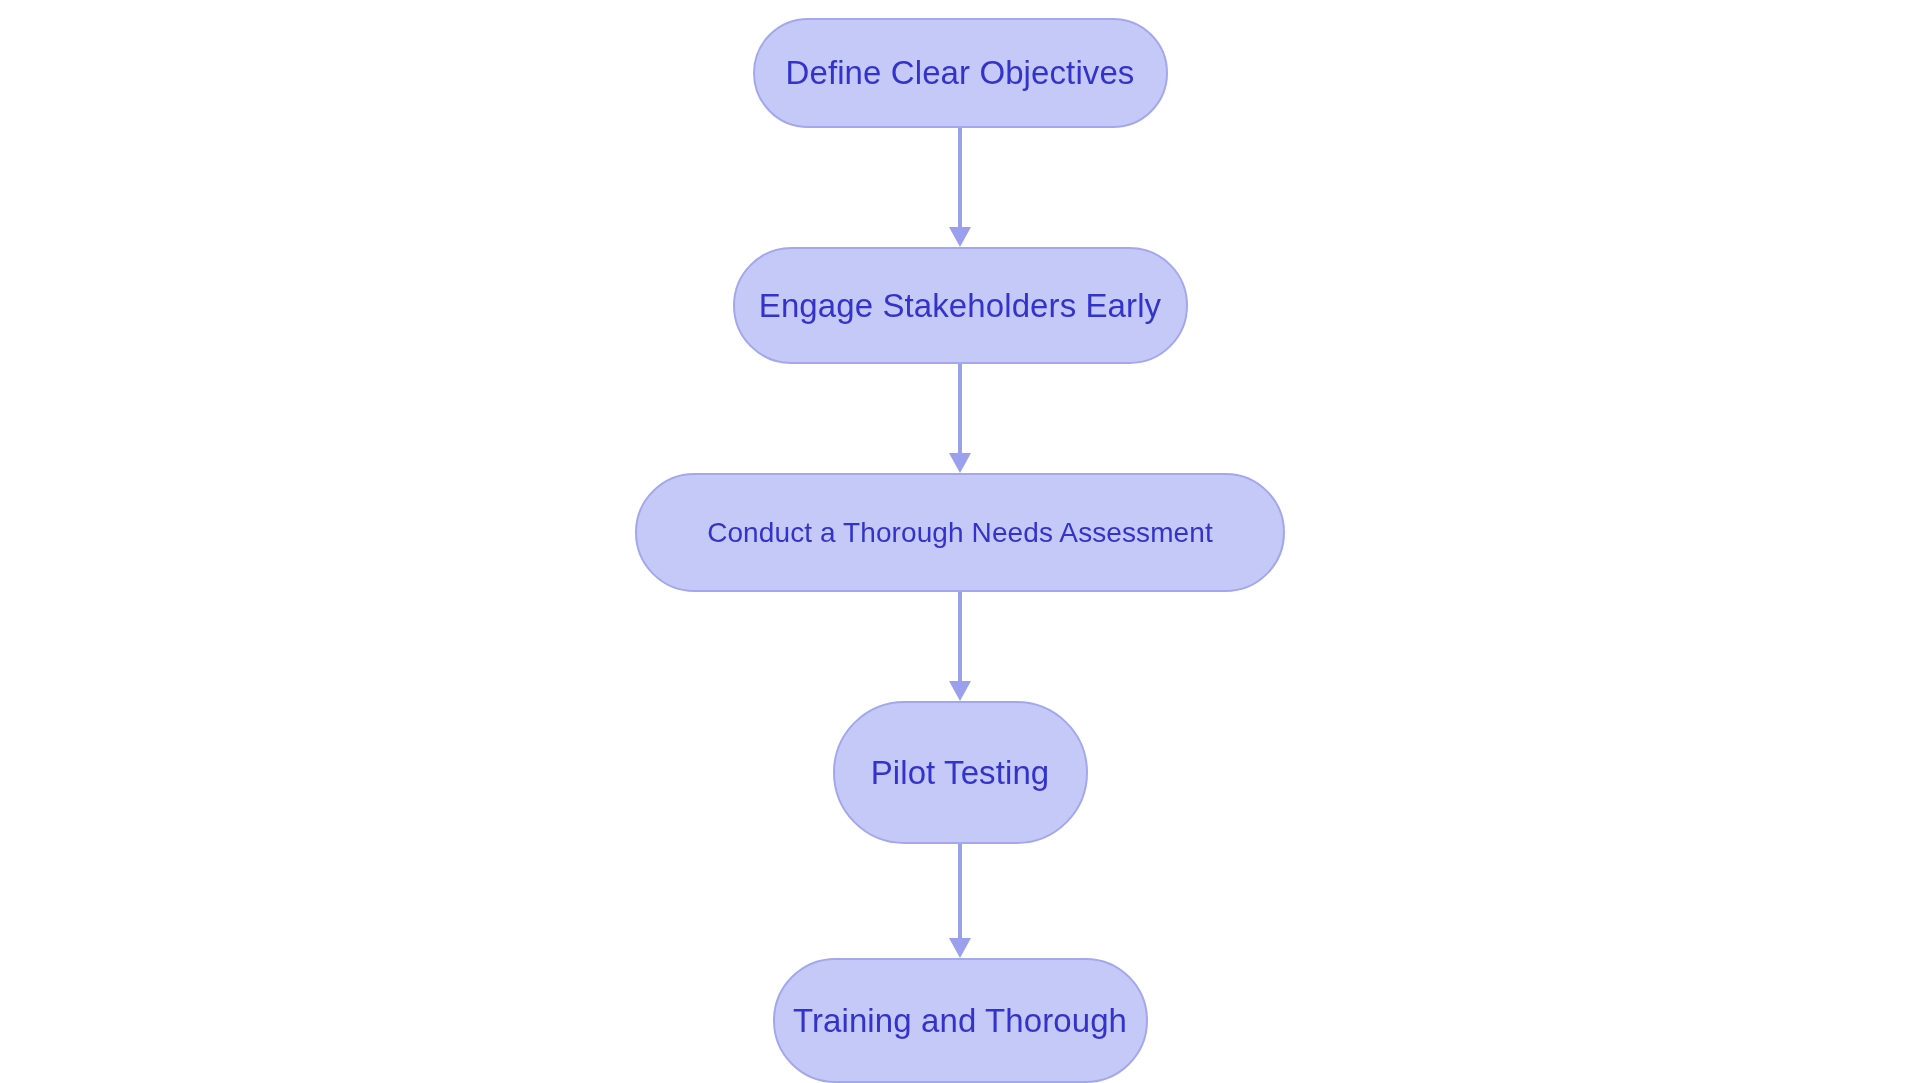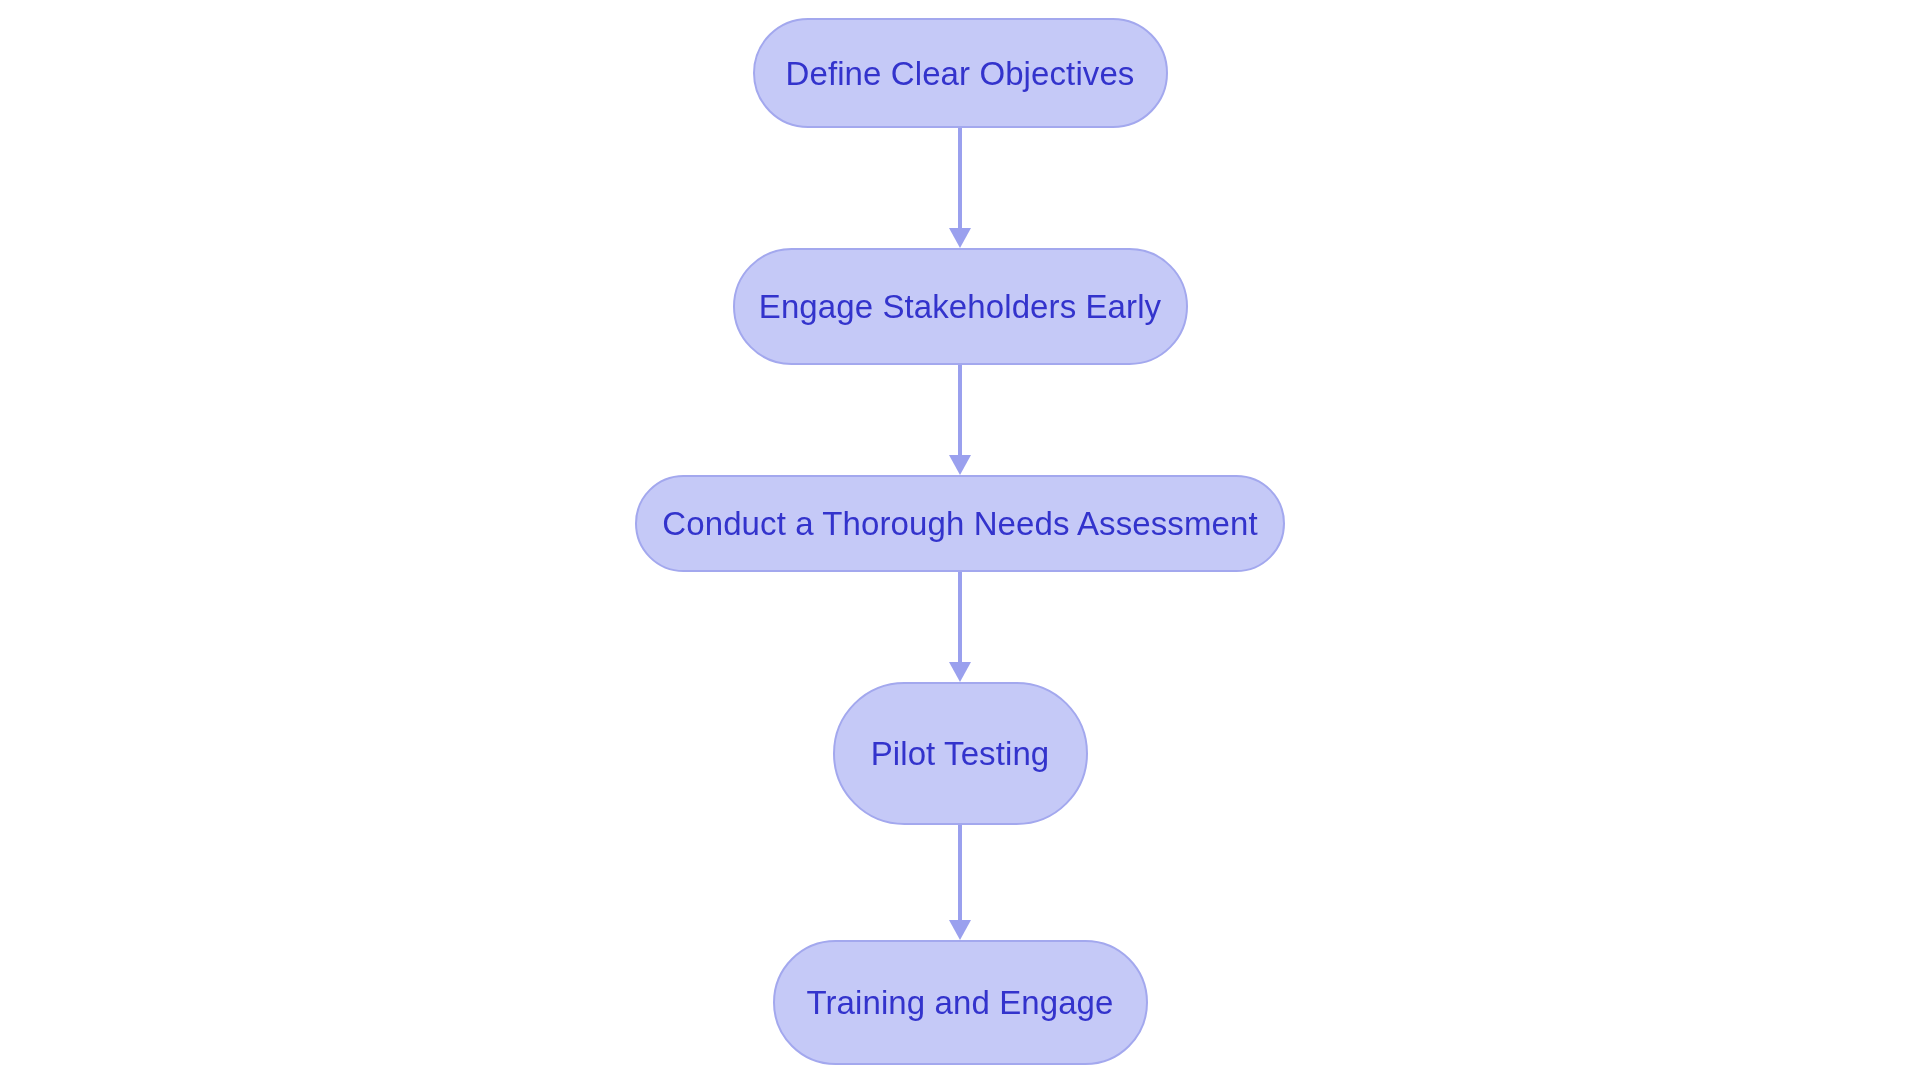--- a/index.html
+++ b/index.html
@@ -43,21 +43,21 @@
   }
   .node-label {
     display: block;
     line-height: 1;
     color: #3333cc;
   }
 
   
   .node-1 { width: 415px; height: 110px; margin-top: 18px;  font-size: 33px; }
   .node-2 { width: 455px; height: 117px; font-size: 33px; }
-  .node-3 { width: 650px; height: 97px; font-size: 33px; }
+  .node-3 { width: 650px; height: 119px; font-size: 28px; }
   .node-4 { width: 255px; height: 143px; font-size: 33px; }
   .node-5 { width: 375px; height: 125px; font-size: 33px; }
 
   
   .connector {
     position: relative;
     width: 22px;
     display: flex;
     flex-direction: column;
     align-items: center;
@@ -117,17 +117,17 @@
     <div class="node node-4">
       <span class="node-label">Pilot Testing</span>
     </div>
 
     <div class="connector conn-4">
       <div class="line"></div>
       <div class="head"></div>
     </div>
 
     <div class="node node-5">
-      <span class="node-label">Training and Engage</span>
+      <span class="node-label">Training and Thorough</span>
     </div>
 
   </div>
 </div>
 
 </body></html>

